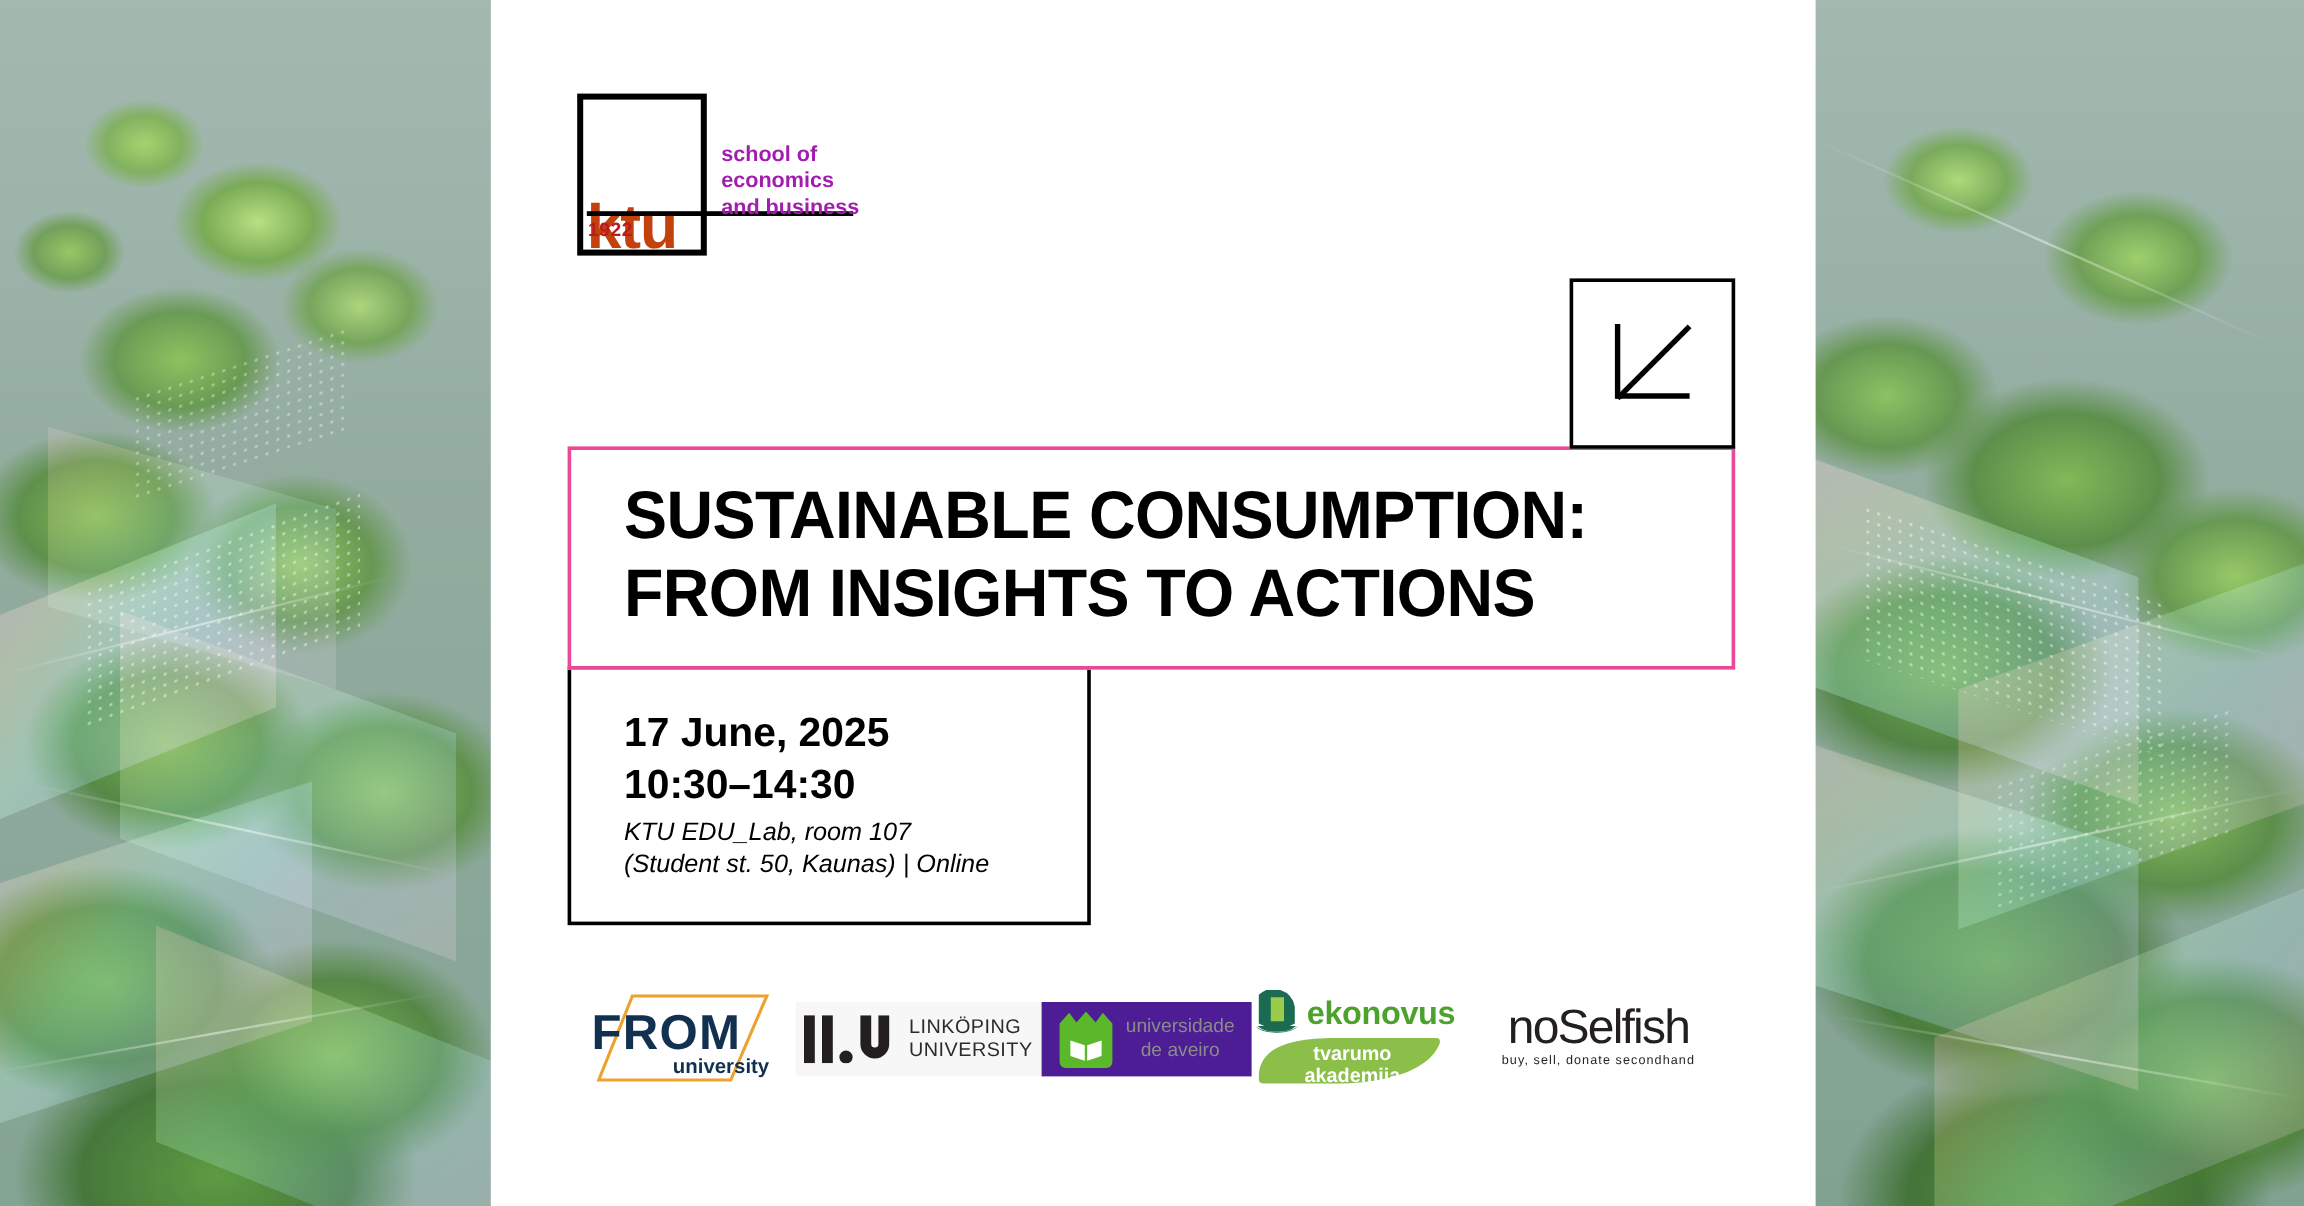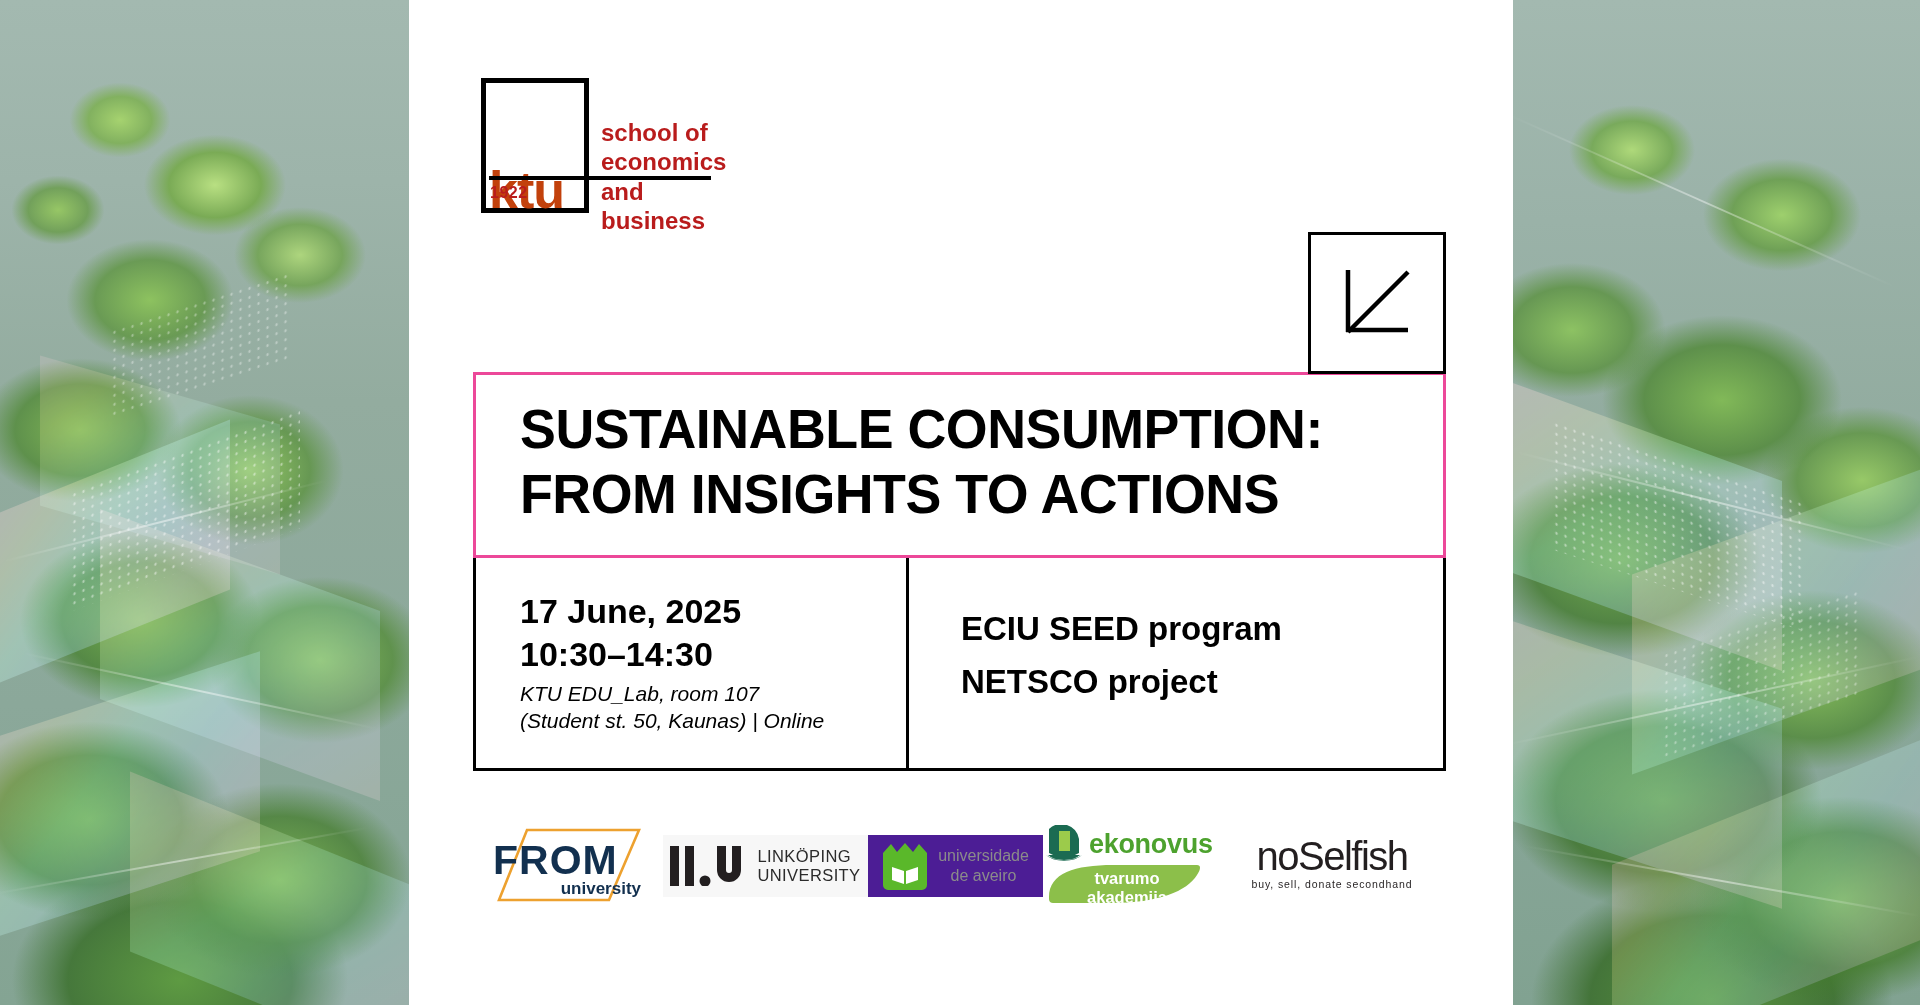--- a/index.html
+++ b/index.html
@@ -100,21 +100,21 @@
   }
   #ktu-rule {
     position:absolute; left:8px; top:98px; width:222px; height:4px; background:#000;
   }
   #ktu-year {
     position:absolute; left:9px; top:106px;
     font-size:16px; font-weight:700; letter-spacing:.5px; color:#b91c1c;
   }
   #ktu-sub {
     position:absolute; left:120px; top:40px;
-    font-size:24px; font-weight:700; line-height:1.22; color:#b91c1c;
+    font-size:18px; font-weight:700; line-height:1.22; color:#a21caf;
     white-space:pre-line;
   }
 
   
   #arrow-box {
     position:absolute; left:899px; top:232px; width:138px; height:142px;
     border:3px solid #000; background:#fff;
     z-index:3;
   }
   #arrow-box svg { position:absolute; left:50%; top:50%; transform:translate(-50%,-50%); }
@@ -288,24 +288,20 @@
 FROM INSIGHTS TO ACTIONS</div>
   </div>
 
   <div id="info-row">
     <div id="info-left">
       <div id="event-date">17 June, 2025
 10:30–14:30</div>
       <div id="event-venue">KTU EDU_Lab, room 107
 (Student st. 50, Kaunas) | Online</div>
     </div>
-    <div id="info-right">
-      <div id="program-text">ECIU SEED program
-NETSCO project</div>
-    </div>
   </div>
 
   <div id="partners">
 
     <div class="partner" id="logo-eciu">
       <div id="eciu-inner">
         <svg id="eciu-para" width="146" height="80" aria-hidden="true">
           <polygon points="30,4 142,4 112,74 2,74" fill="none" stroke="#eda12f" stroke-width="2.6"></polygon>
         </svg>
         <div id="eciu-word">FROM</div>

